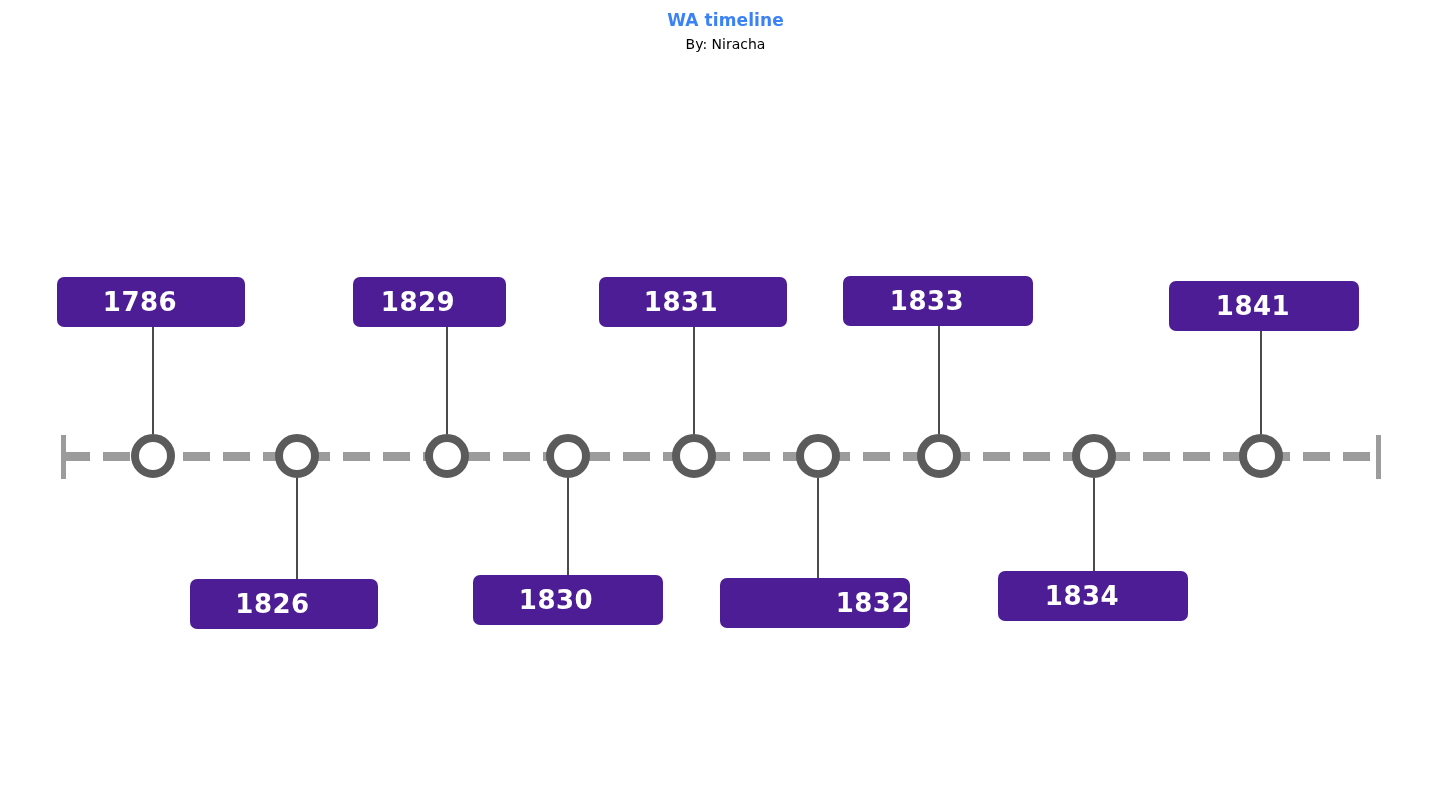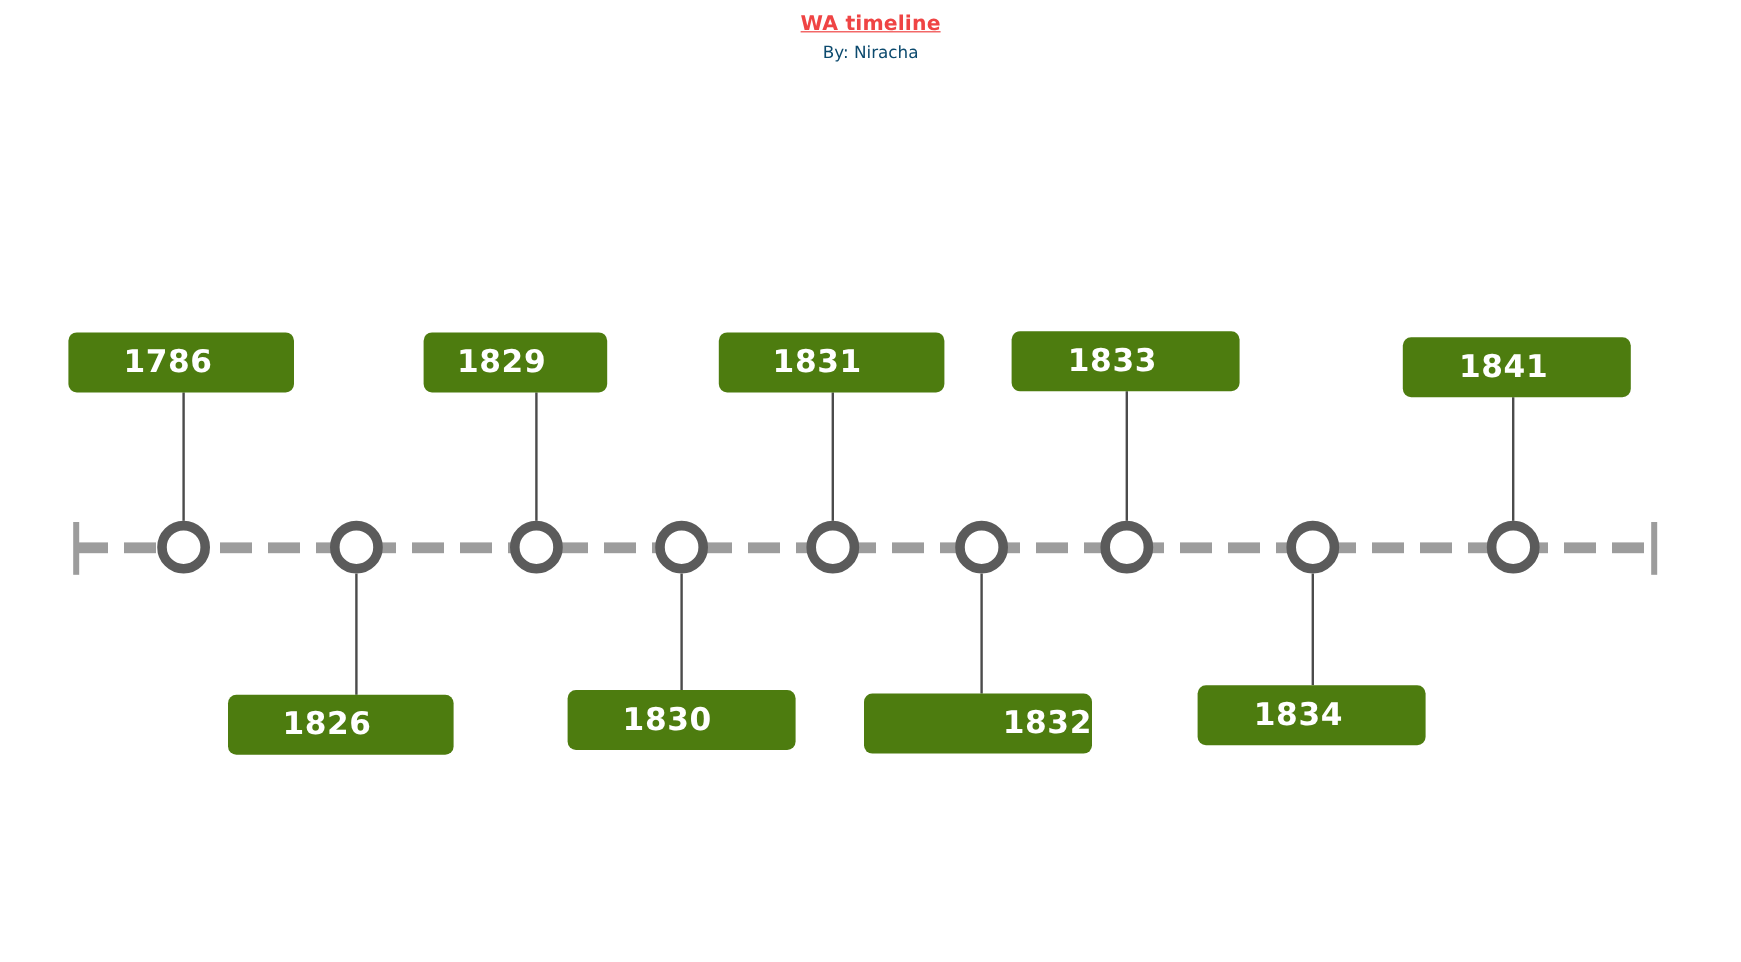--- a/index.html
+++ b/index.html
@@ -21,29 +21,28 @@
     position: absolute;
     top: 0;
     left: 0;
     width: 1451px;
     text-align: center;
     padding-top: 9px;
   }
   .chart-title {
     font-size: 17px;
     font-weight: bold;
-    color: #ef4444;
+    color: #3b82f6;
     line-height: 22px;
     letter-spacing: 0.1px;
-    text-decoration: underline;
   }
   .chart-subtitle {
     font-size: 14px;
     font-weight: normal;
-    color: #0c4a6e;
+    color: #000000;
     line-height: 20px;
     margin-top: 3px;
   }
 
   
   .timeline {
     position: absolute;
     left: 0;
     top: 0;
     width: 1451px;
@@ -94,21 +93,21 @@
     width: 2px;
     background: #4b4b4b;
     margin-left: -1px;
   }
 
   
   .label-box {
     position: absolute;
     height: 50px;
     border-radius: 7px;
-    background: #4d7c0f;
+    background: #4c1d95;
     color: #ffffff;
     font-size: 26px;
     font-weight: bold;
     line-height: 50px;
     text-align: center;
     white-space: nowrap;
     box-sizing: border-box;
     letter-spacing: 0.5px;
   }
 </style>

